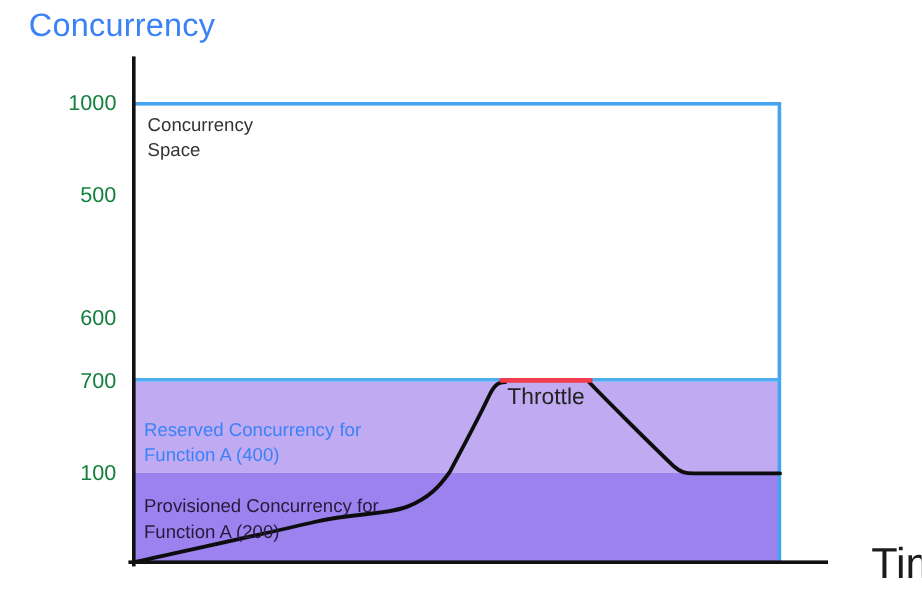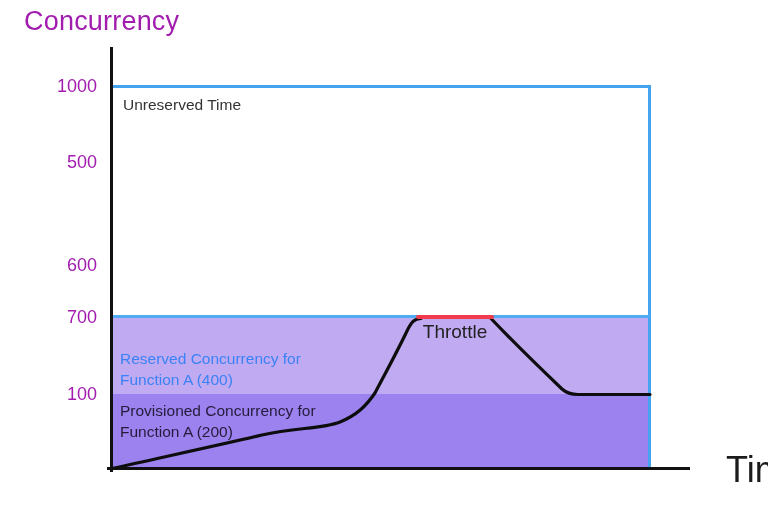--- a/index.html
+++ b/index.html
@@ -3,27 +3,27 @@
 <meta charset="utf-8">
 <style>
   html,body{margin:0;padding:0;}
   body{
     width:768px;height:511px;position:relative;background:#ffffff;
     font-family:"Liberation Sans","DejaVu Sans",sans-serif;
     overflow:hidden;
   }
   .abs{position:absolute;}
   .chart-title{
-    left:24px;top:6px;font-size:27px;color:#a21caf;letter-spacing:0.2px;
+    left:24px;top:6px;font-size:27px;color:#3b82f6;letter-spacing:0.2px;
   }
   .time-label{
     left:726px;top:449px;font-size:36px;color:#1b1b1b;
   }
   .tick{
-    left:34px;width:63px;text-align:right;font-size:18px;color:#a21caf;line-height:22px;
+    left:34px;width:63px;text-align:right;font-size:18px;color:#15803d;line-height:22px;
   }
   .tick-1000{top:75px;}
   .tick-800{top:151px;}
   .tick-600{top:228px;margin-top:26px;}
   .tick-400{top:306px;}
   .tick-200{top:383px;}
   .region-reserved{
     left:112px;top:318px;width:538px;height:76px;background:#c0aaf2;
   }
   .region-provisioned{
@@ -45,21 +45,21 @@
     left:110px;top:47px;width:3px;height:425px;background:#111111;
   }
   .x-axis{
     left:107px;top:467px;width:583px;height:3px;background:#111111;
   }
   .lbl{
     font-size:15.5px;color:#333333;line-height:21px;
   }
   .lbl-unreserved{left:123px;top:94px;width:120px;}
   .lbl-reserved{left:120px;top:348px;width:205px;color:#3b82f6;}
-  .lbl-provisioned{left:120px;top:400px;width:215px;color:#241b3a;}
+  .lbl-provisioned{left:120px;top:412px;width:215px;color:#241b3a;}
   .lbl-throttle{
     left:410px;top:321px;width:90px;text-align:center;font-size:19px;color:#222222;
   }
   .curve-svg{left:0;top:0;width:768px;height:511px;pointer-events:none;}
 </style>
 </head>
 <body>
 
 <div class="abs region-reserved"></div>
 <div class="abs region-provisioned"></div>
@@ -80,16 +80,16 @@
 
 <div class="abs chart-title">Concurrency</div>
 <div class="abs time-label">Time</div>
 
 <div class="abs tick tick-1000">1000</div>
 <div class="abs tick tick-800">500</div>
 <div class="abs tick tick-600">600</div>
 <div class="abs tick tick-400">700</div>
 <div class="abs tick tick-200">100</div>
 
-<div class="abs lbl lbl-unreserved">Unreserved Time</div>
+<div class="abs lbl lbl-unreserved">Concurrency Space</div>
 <div class="abs lbl lbl-reserved">Reserved Concurrency for Function A (400)</div>
 <div class="abs lbl lbl-provisioned">Provisioned Concurrency for Function A (200)</div>
 <div class="abs lbl-throttle">Throttle</div>
 
 </body></html>

